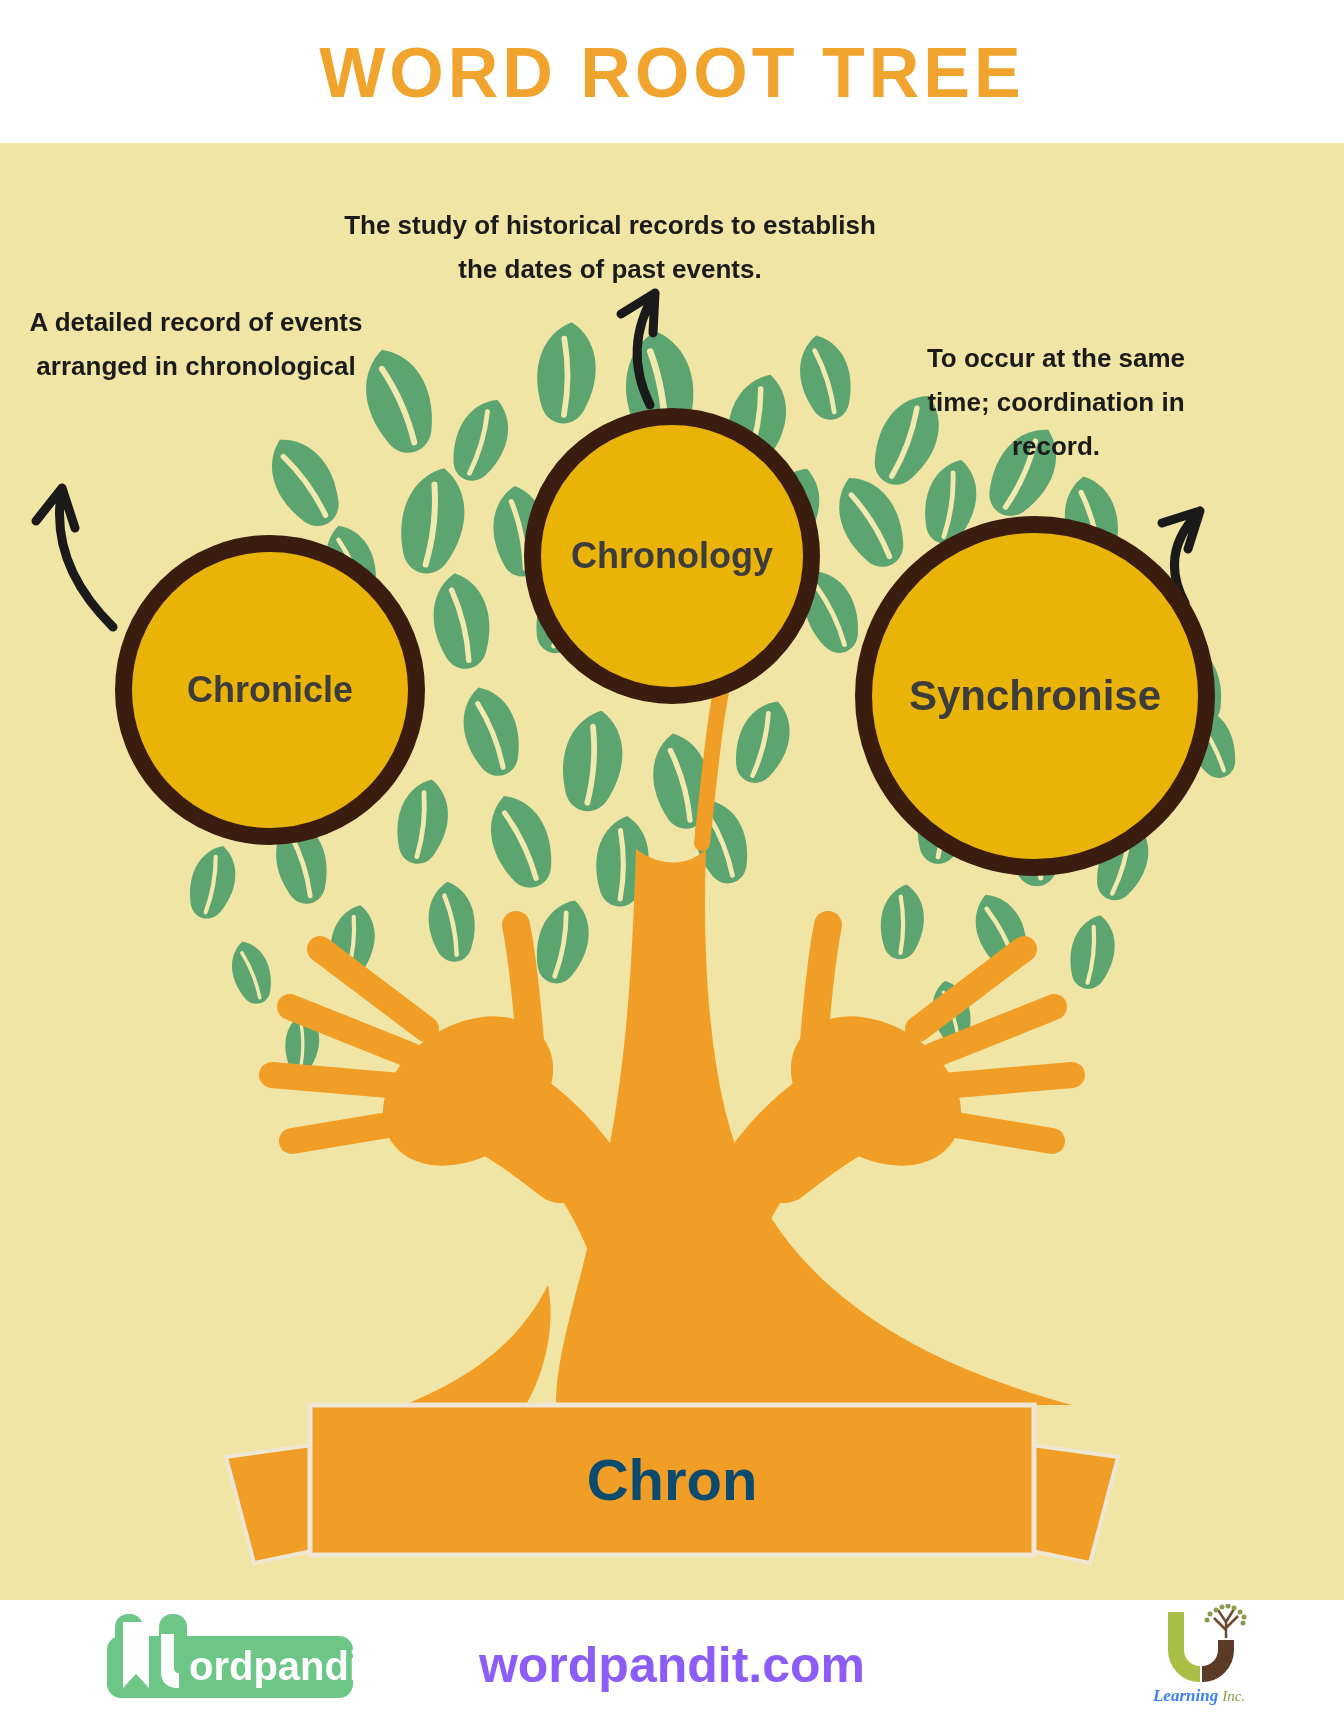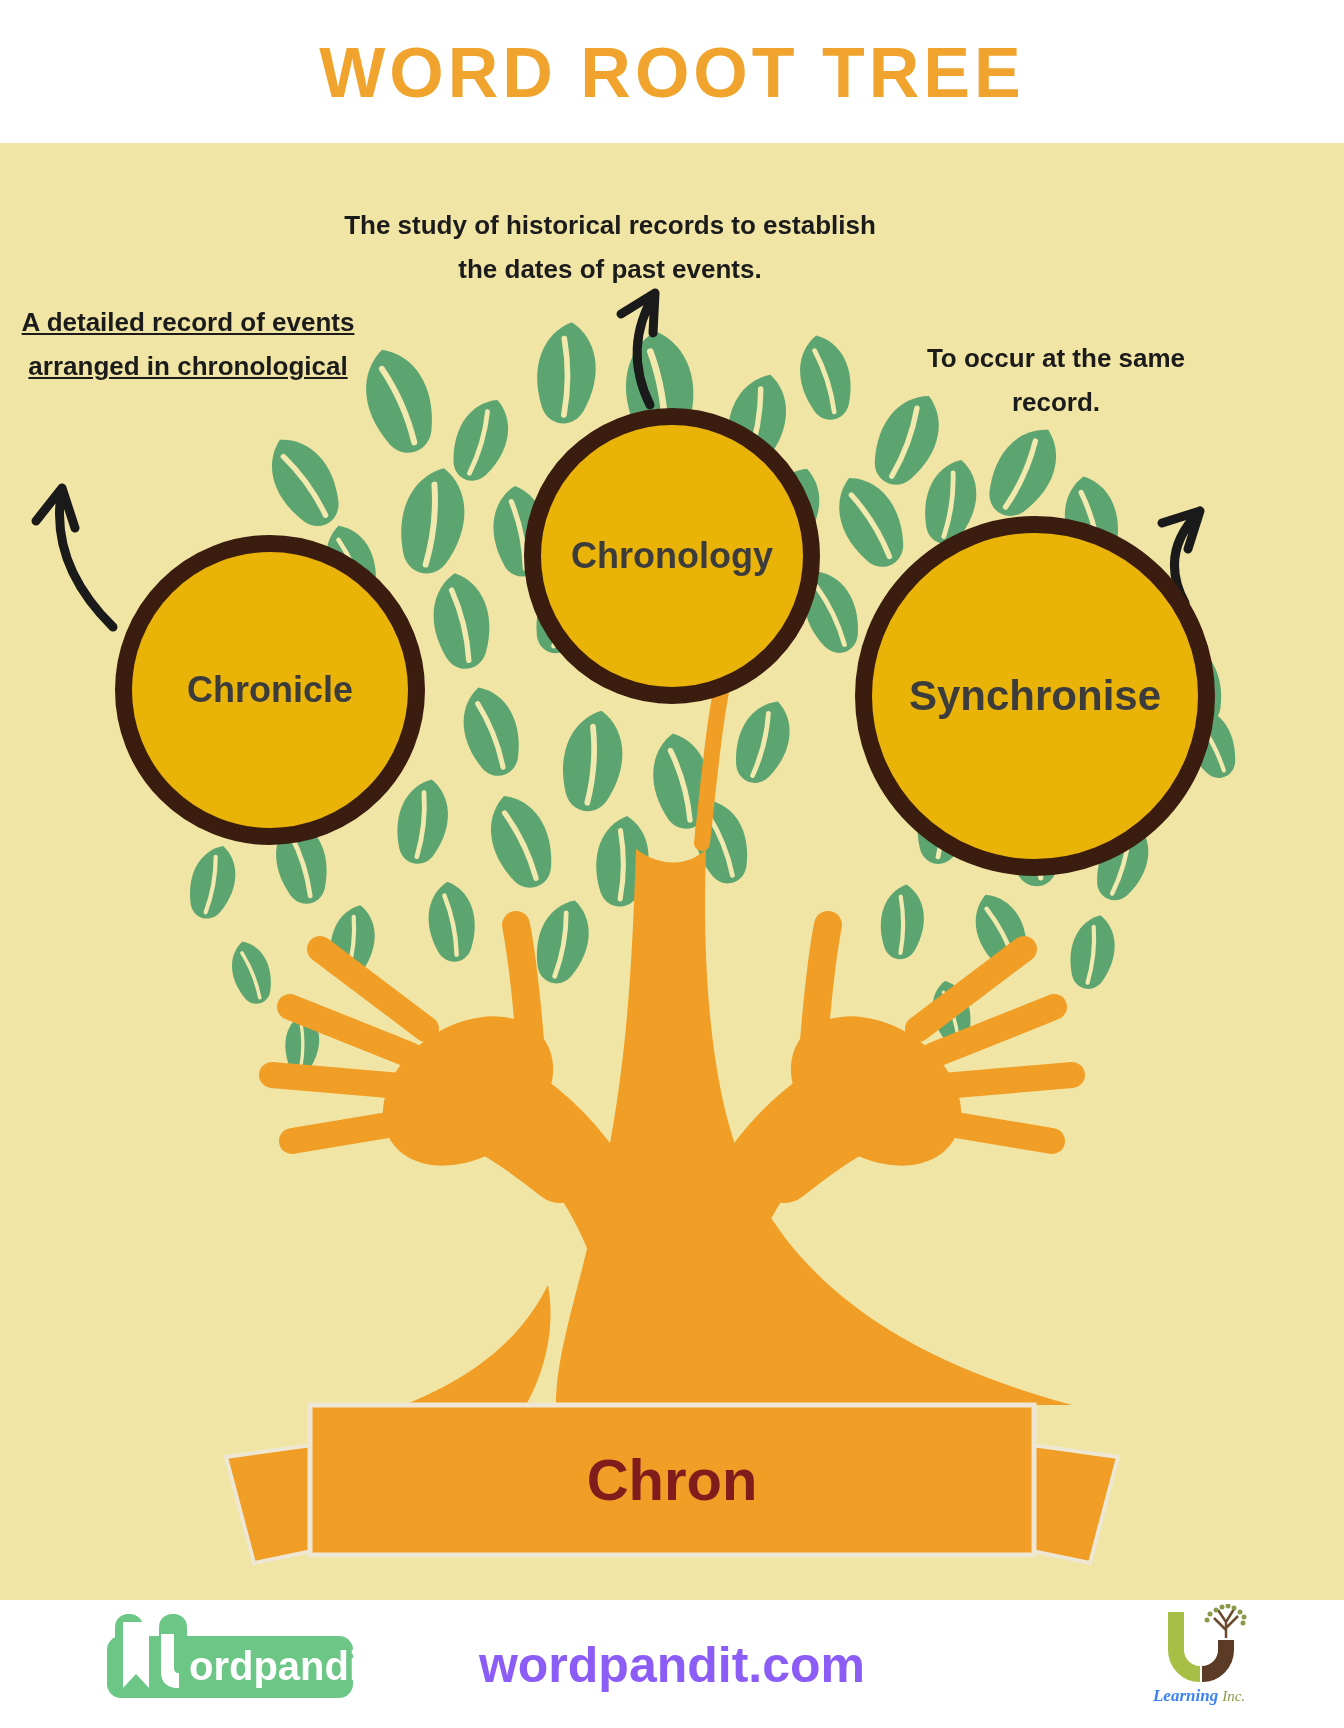--- a/index.html
+++ b/index.html
@@ -20,33 +20,33 @@
     position:absolute;left:0;top:143px;width:1344px;height:1457px;
     background:#F0E5A4;overflow:hidden;
   }
   .tree-svg{position:absolute;left:0;top:0;}
   .def{
     position:absolute;font-weight:bold;color:#1B1B1B;
     font-size:26px;line-height:1.7;text-align:center;
   }
   .def span{display:block;}
   .def-chronology{left:320px;top:60px;width:580px;}
-  .def-chronicle{left:0;top:157px;width:376px;text-decoration:underline;}
+  .def-chronicle{left:8px;top:157px;width:376px;}
   .def-synchronise{left:880px;top:193px;width:352px;}
   .word-circle{
     position:absolute;background:#eab308;border:17px solid #3B1D10;border-radius:50%;
     display:flex;align-items:center;justify-content:center;
     font-weight:bold;color:#3C3C3C;box-sizing:border-box;
   }
   .circle-chronicle{left:115px;top:392px;width:310px;height:310px;font-size:36px;}
   .circle-chronology{left:524px;top:265px;width:296px;height:296px;font-size:36px;}
   .circle-synchronise{left:855px;top:373px;width:360px;height:360px;font-size:42px;}
   .root-label{
     position:absolute;left:310px;top:1262px;width:724px;height:150px;
-    text-align:center;line-height:150px;font-size:58px;font-weight:800;color:#7f1d1d;
+    text-align:center;line-height:150px;font-size:58px;font-weight:800;color:#0c4a6e;
   }
   .footer{
     position:absolute;left:0;top:1600px;width:1344px;height:128px;
     background:#ffffff;
   }
   .brand{position:absolute;left:105px;top:14px;}
   .site-url{
     position:absolute;left:0;right:0;top:36px;text-align:center;
     font-size:50px;font-weight:bold;color:#8b5cf6;
   }
@@ -169,20 +169,21 @@
   <div class="def def-chronology">
     <span>The study of historical records to establish</span>
     <span>the dates of past events.</span>
   </div>
   <div class="def def-chronicle">
     <span>A detailed record of events</span>
     <span>arranged in chronological</span>
   </div>
   <div class="def def-synchronise">
     <span>To occur at the same</span>
+    <span>time; coordination in</span>
     <span>record.</span>
   </div>
 
   <div class="word-circle circle-chronicle">
     <span>Chronicle</span>
   </div>
   <div class="word-circle circle-chronology">
     <span>Chronology</span>
   </div>
   <div class="word-circle circle-synchronise">

